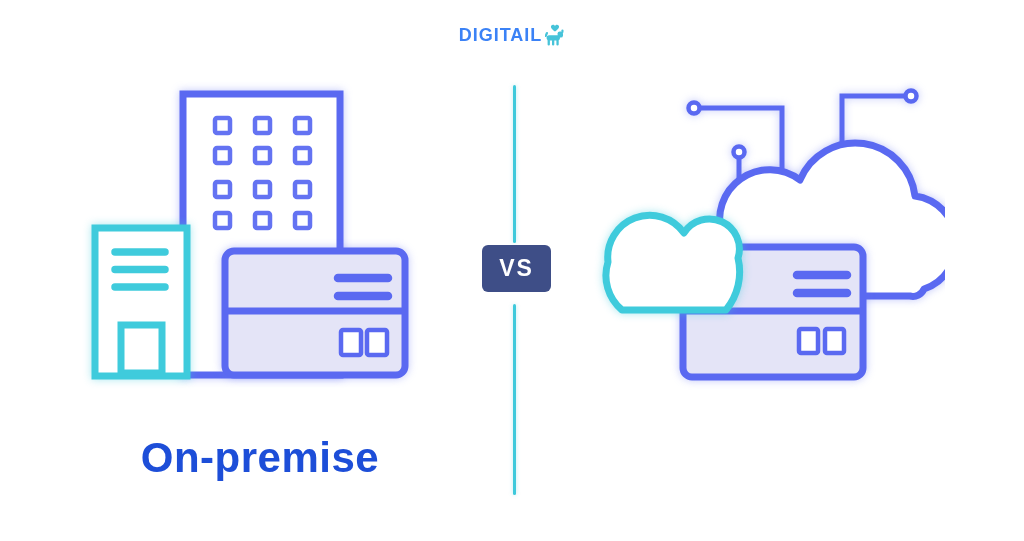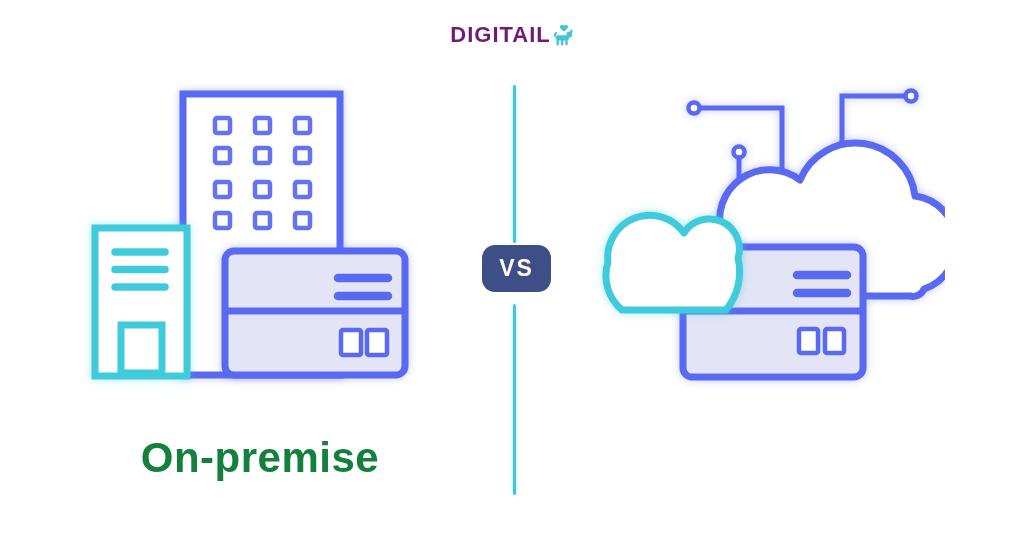--- a/index.html
+++ b/index.html
@@ -16,24 +16,24 @@
   .logo {
     position: absolute;
     top: 22px; left: 0;
     width: 100%;
     display: flex;
     justify-content: center;
     align-items: flex-start;
     gap: 2px;
   }
   .logo-text {
-    font-size: 22px;
+    font-size: 18px;
     font-weight: bold;
     letter-spacing: 1px;
-    color: #701a75;
+    color: #3b82f6;
     line-height: 26px;
   }
   .logo-mascot { width: 20px; height: 25px; margin-left: 1px; }
 
   
   .divider {
     position: absolute;
     left: 513px;
     width: 3px;
     background: #3EC9DB;
@@ -47,37 +47,37 @@
     left: 482px; top: 245px;
     width: 69px; height: 47px;
     background: #3E4E87;
     color: #ffffff;
     display: flex;
     align-items: center;
     justify-content: center;
     font-size: 23px;
     font-weight: bold;
     letter-spacing: 2px;
-    border-radius: 13px;
+    border-radius: 6px;
   }
 
   
   .illus { position: absolute; }
   .illus-left  { left: 80px;  top: 80px; width: 340px; height: 310px; }
   .illus-right { left: 585px; top: 80px; width: 360px; height: 315px; }
   .g-indigo { filter: drop-shadow(0 0 4px rgba(100,115,242,0.40)); }
   .g-teal   { filter: drop-shadow(0 0 4px rgba(62,201,219,0.45)); }
 
   
   .label {
     position: absolute;
     top: 434px;
     font-size: 42px;
     font-weight: bold;
-    color: #15803d;
+    color: #1d4ed8;
     text-align: center;
     letter-spacing: 0.5px;
   }
   .label-left  { left: 85px;  width: 350px; }
   .label-right { left: 601px; width: 350px; }
 </style>
 </head>
 <body>
 
 <div class="canvas">

